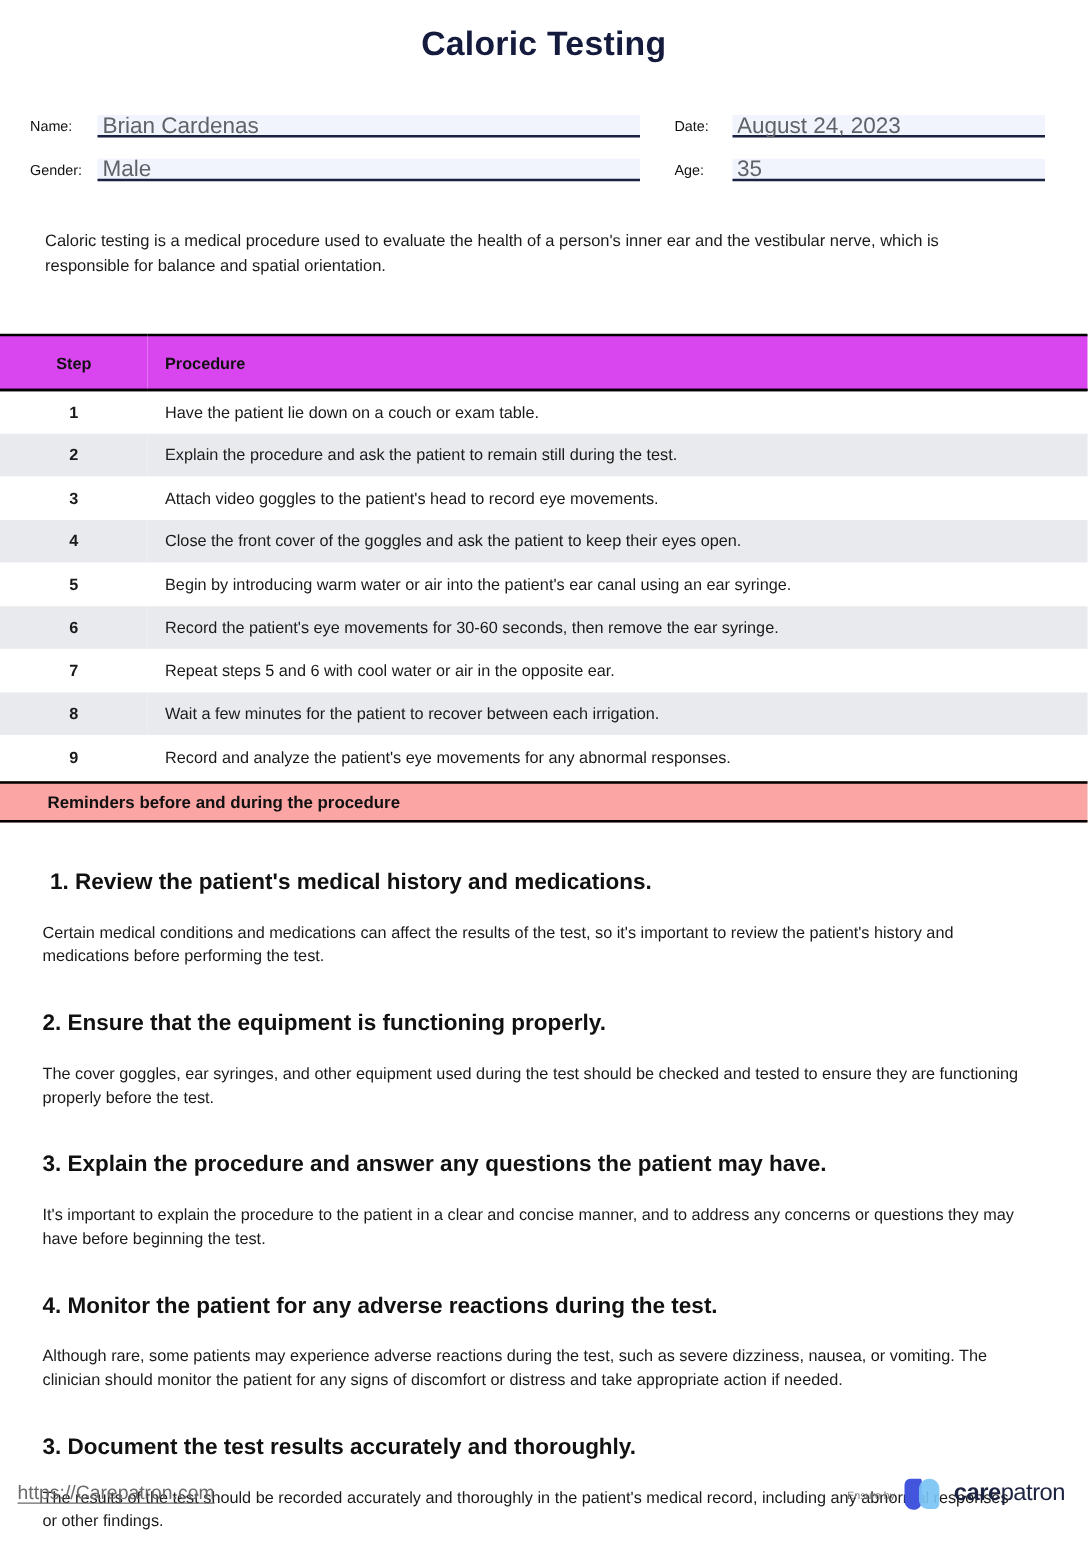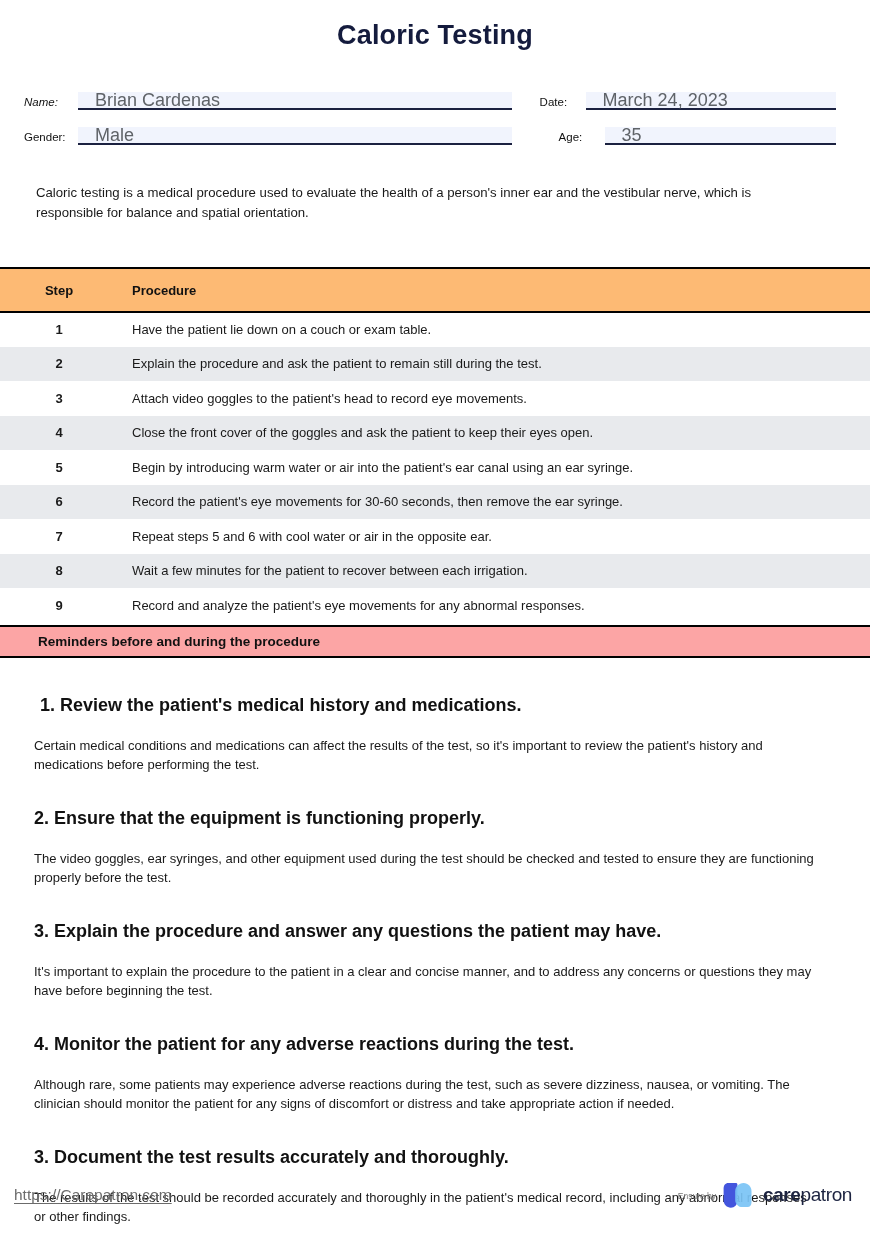--- a/index.html
+++ b/index.html
@@ -53,33 +53,33 @@
     align-items: flex-end;
     height: 35px;
   }
   .field-label {
     font-size: 11.5px;
     color: #111111;
     white-space: nowrap;
     padding-bottom: 1px;
     line-height: 14px;
   }
-  .field-label.name-lbl   { width: 54px; font-style: italic; }
+  .field-label.name-lbl   { width: 54px; }
   .field-label.gender-lbl { width: 54px; }
   .field-label.date-lbl   { width: 46px; }
-  .field-label.age-lbl    { width: 46px; margin-left: 19px; }
+  .field-label.age-lbl    { width: 46px; }
 
   .field-box {
     flex: 1;
     background: #f1f4fd;
     border-bottom: 2px solid #1b2140;
     height: 18px;
     display: flex;
     align-items: center;
-    padding: 0 17px;
+    padding: 0 4px;
   }
   .field-value {
     font-size: 18px;
     color: #5f6368;
     line-height: 20px;
     white-space: nowrap;
     overflow: hidden;
   }
 
   
@@ -91,21 +91,21 @@
   }
 
   
   .proc-table {
     margin-top: 44px;
     width: 100%;
     border-collapse: collapse;
     table-layout: fixed;
   }
   .proc-table thead th {
-    background: #fdba74;
+    background: #d946ef;
     border-top: 2.5px solid #000000;
     border-bottom: 2.5px solid #000000;
     font-size: 13px;
     font-weight: bold;
     color: #111111;
     height: 44px;
     padding: 0;
   }
   .th-step { width: 118px; text-align: center; }
   .th-proc { text-align: left; padding-left: 14px !important; }
@@ -230,21 +230,21 @@
         </div>
       </div>
 
     </div>
 
     <div class="form-col right">
 
       <div class="field-row">
         <span class="field-label date-lbl">Date:</span>
         <div class="field-box">
-          <span class="field-value">March 24, 2023</span>
+          <span class="field-value">August 24, 2023</span>
         </div>
       </div>
 
       <div class="field-row">
         <span class="field-label age-lbl">Age:</span>
         <div class="field-box">
           <span class="field-value">35</span>
         </div>
       </div>
 
@@ -299,21 +299,21 @@
         </tr>
       </tbody>
   </table>
 
   <div class="reminders-bar">Reminders before and during the procedure</div>
 
   <div class="reminders-body" id="reminders-body">
       <div class="rem-head first">1. Review the patient's medical history and medications.</div>
       <div class="rem-body">Certain medical conditions and medications can affect the results of the test, so it's important to review the patient's history and medications before performing the test.</div>
       <div class="rem-head">2. Ensure that the equipment is functioning properly.</div>
-      <div class="rem-body">The video goggles, ear syringes, and other equipment used during the test should be checked and tested to ensure they are functioning properly before the test.</div>
+      <div class="rem-body">The cover goggles, ear syringes, and other equipment used during the test should be checked and tested to ensure they are functioning properly before the test.</div>
       <div class="rem-head">3. Explain the procedure and answer any questions the patient may have.</div>
       <div class="rem-body">It's important to explain the procedure to the patient in a clear and concise manner, and to address any concerns or questions they may have before beginning the test.</div>
       <div class="rem-head">4. Monitor the patient for any adverse reactions during the test.</div>
       <div class="rem-body">Although rare, some patients may experience adverse reactions during the test, such as severe dizziness, nausea, or vomiting. The clinician should monitor the patient for any signs of discomfort or distress and take appropriate action if needed.</div>
       <div class="rem-head">3. Document the test results accurately and thoroughly.</div>
       <div class="rem-body">The results of the test should be recorded accurately and thoroughly in the patient's medical record, including any abnormal responses or other findings.</div>
     </div>
 
   <div class="footer">
     <a class="footer-url" href="#">https://Carepatron.com</a>

